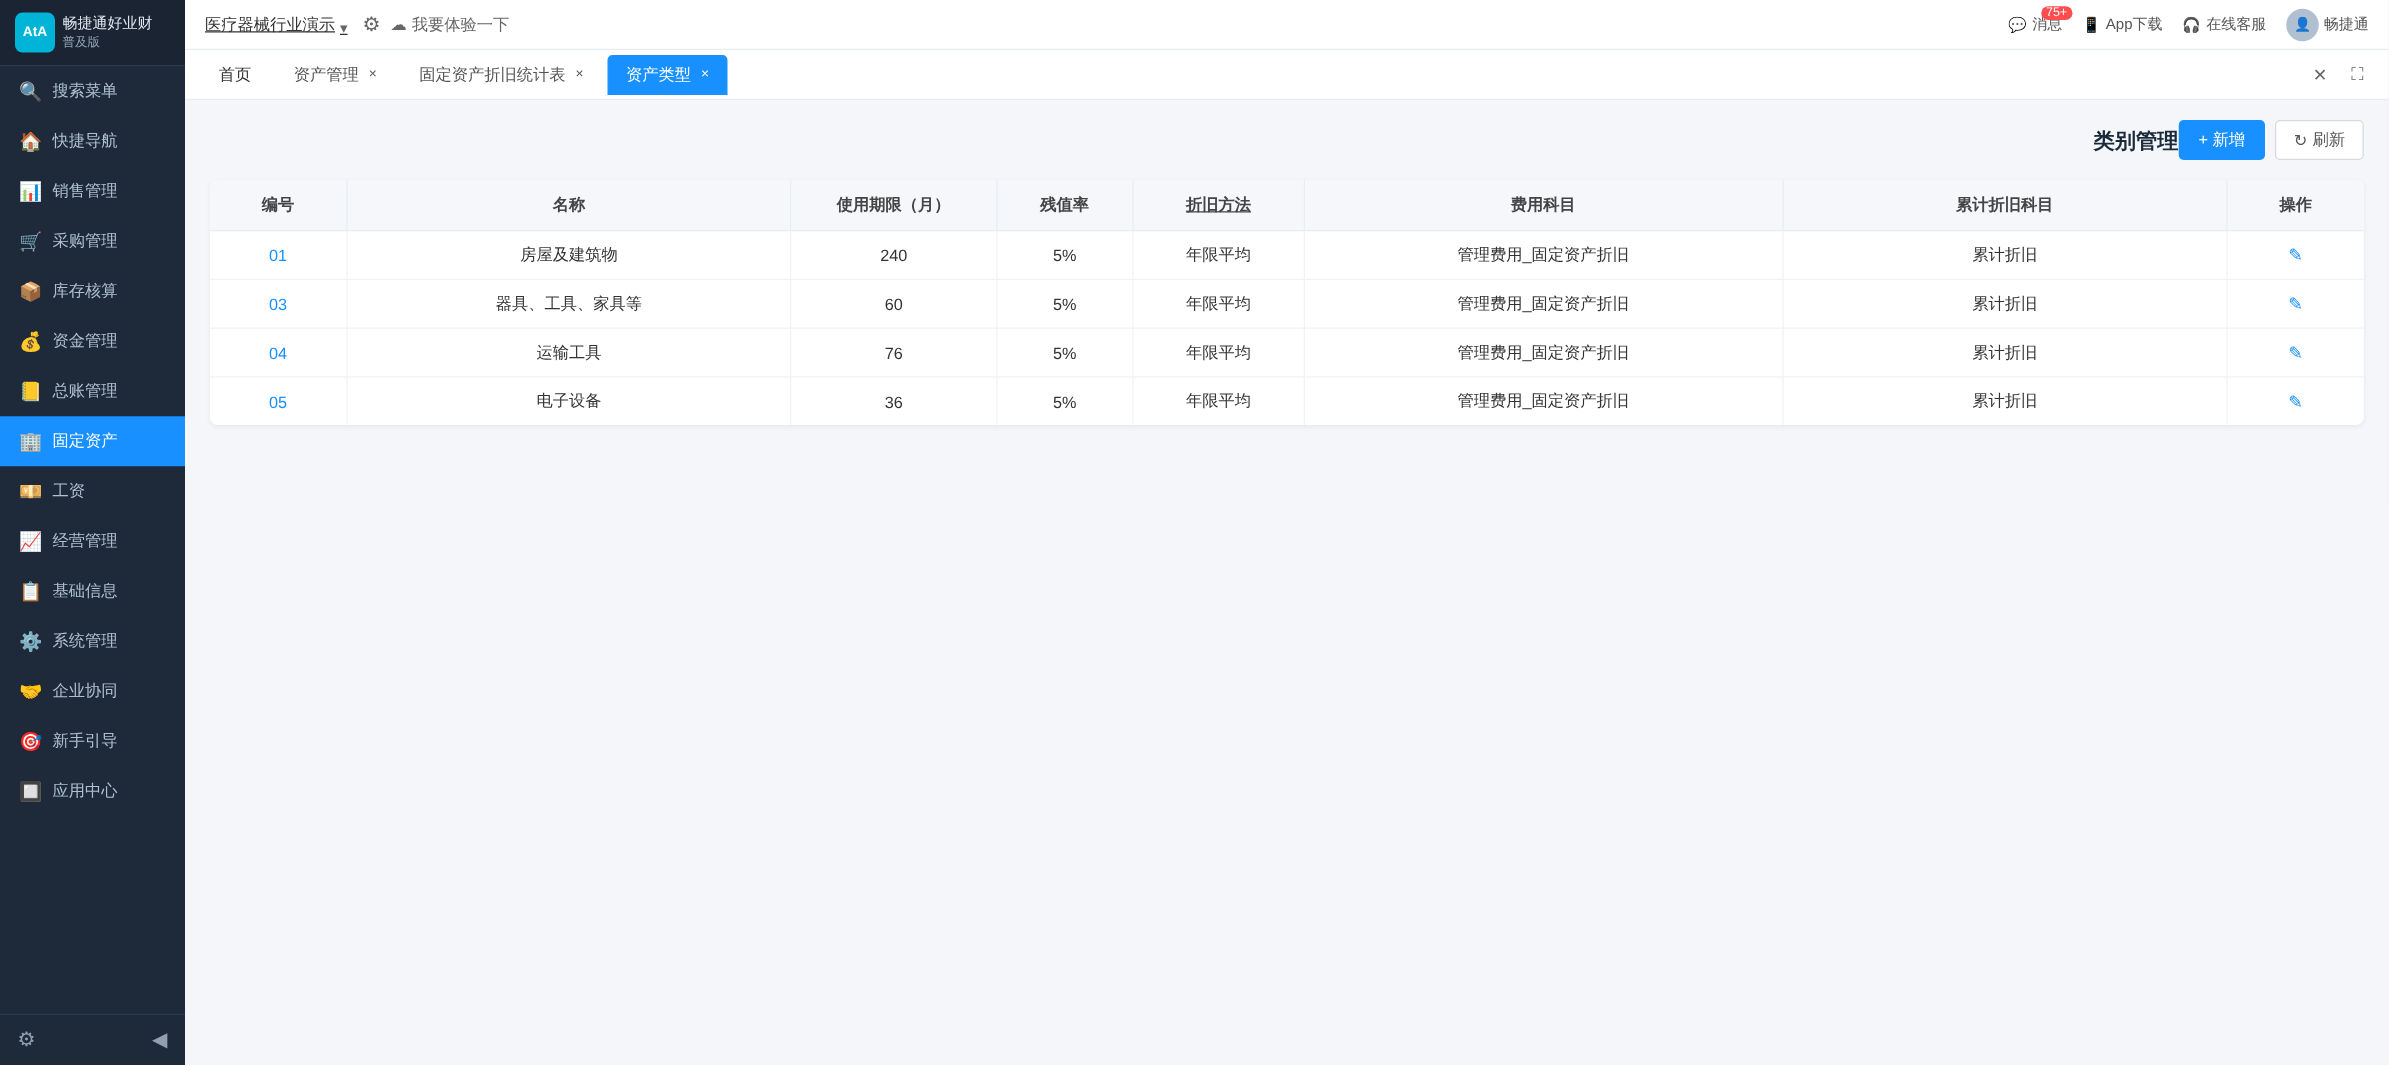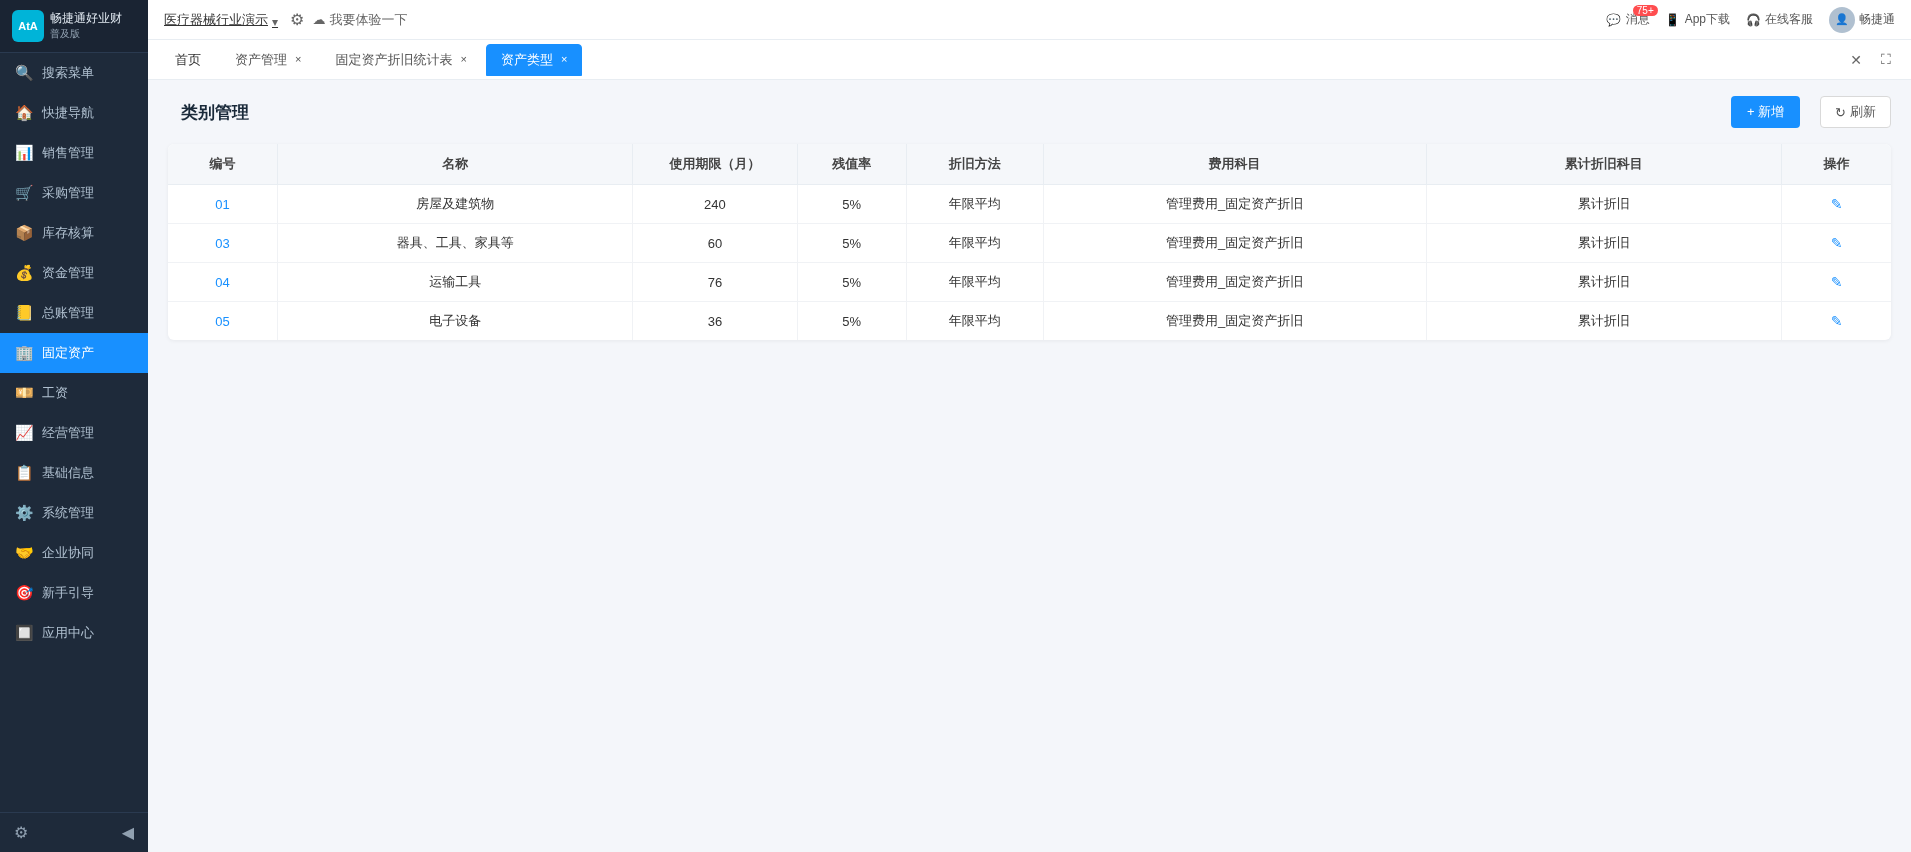--- a/index.html
+++ b/index.html
@@ -86,23 +86,23 @@
     .tab-item.active { background: #1890ff; color: #fff; border-color: #1890ff; }
     .tab-close { font-size: 11px; color: inherit; cursor: pointer; line-height: 1; margin-left: 2px; }
     .tab-home { color: #333; }
 
     
     .tab-bar-actions { margin-left: auto; display: flex; gap: 4px; }
     .tab-action-btn { width: 26px; height: 26px; display: flex; align-items: center; justify-content: center; cursor: pointer; color: #666; font-size: 14px; border-radius: 3px; }
 
     
     .content-area { flex: 1; overflow: auto; padding: 16px 20px; background: #f4f6fa; }
-    .page-header { display: flex; align-items: center; justify-content: space-between; margin-bottom: 16px; margin-left: 13px; }
+    .page-header { display: flex; align-items: center; justify-content: flex-end; margin-bottom: 16px; }
     .page-title { font-size: 17px; font-weight: bold; color: #1a2a3a; }
-    .page-actions { display: flex; gap: 20px; }
+    .page-actions { display: flex; gap: 8px; }
     .btn-primary {
       background: #1890ff; color: #fff; border: none;
       padding: 6px 16px; border-radius: 4px; cursor: pointer;
       font-size: 13px; display: flex; align-items: center; gap: 4px;
     }
     .btn-default {
       background: #fff; color: #555; border: 1px solid #d9d9d9;
       padding: 6px 14px; border-radius: 4px; cursor: pointer;
       font-size: 13px; display: flex; align-items: center; gap: 4px;
     }
@@ -126,21 +126,21 @@
     }
     td:last-child { border-right: none; }
     tr:last-child td { border-bottom: none; }
     .td-left { text-align: center; }
     .td-link { color: #1890ff; cursor: pointer; }
     .edit-icon { color: #1890ff; cursor: pointer; font-size: 14px; }
     .col-no { width: 80px; }
     .col-name { width: 260px; }
     .col-period { width: 120px; }
     .col-residual { width: 80px; }
-    .col-method { width: 100px; }
+    .col-method { width: 100px; text-decoration: underline; }
     .col-expense { width: 280px; }
     .col-accum { width: 260px; }
     .col-action { width: 80px; }
   </style>
 </head>
 <body>
 
 <nav class="sidebar">
   <div class="sidebar-logo">
     <div class="sidebar-logo-icon">AtA</div>

